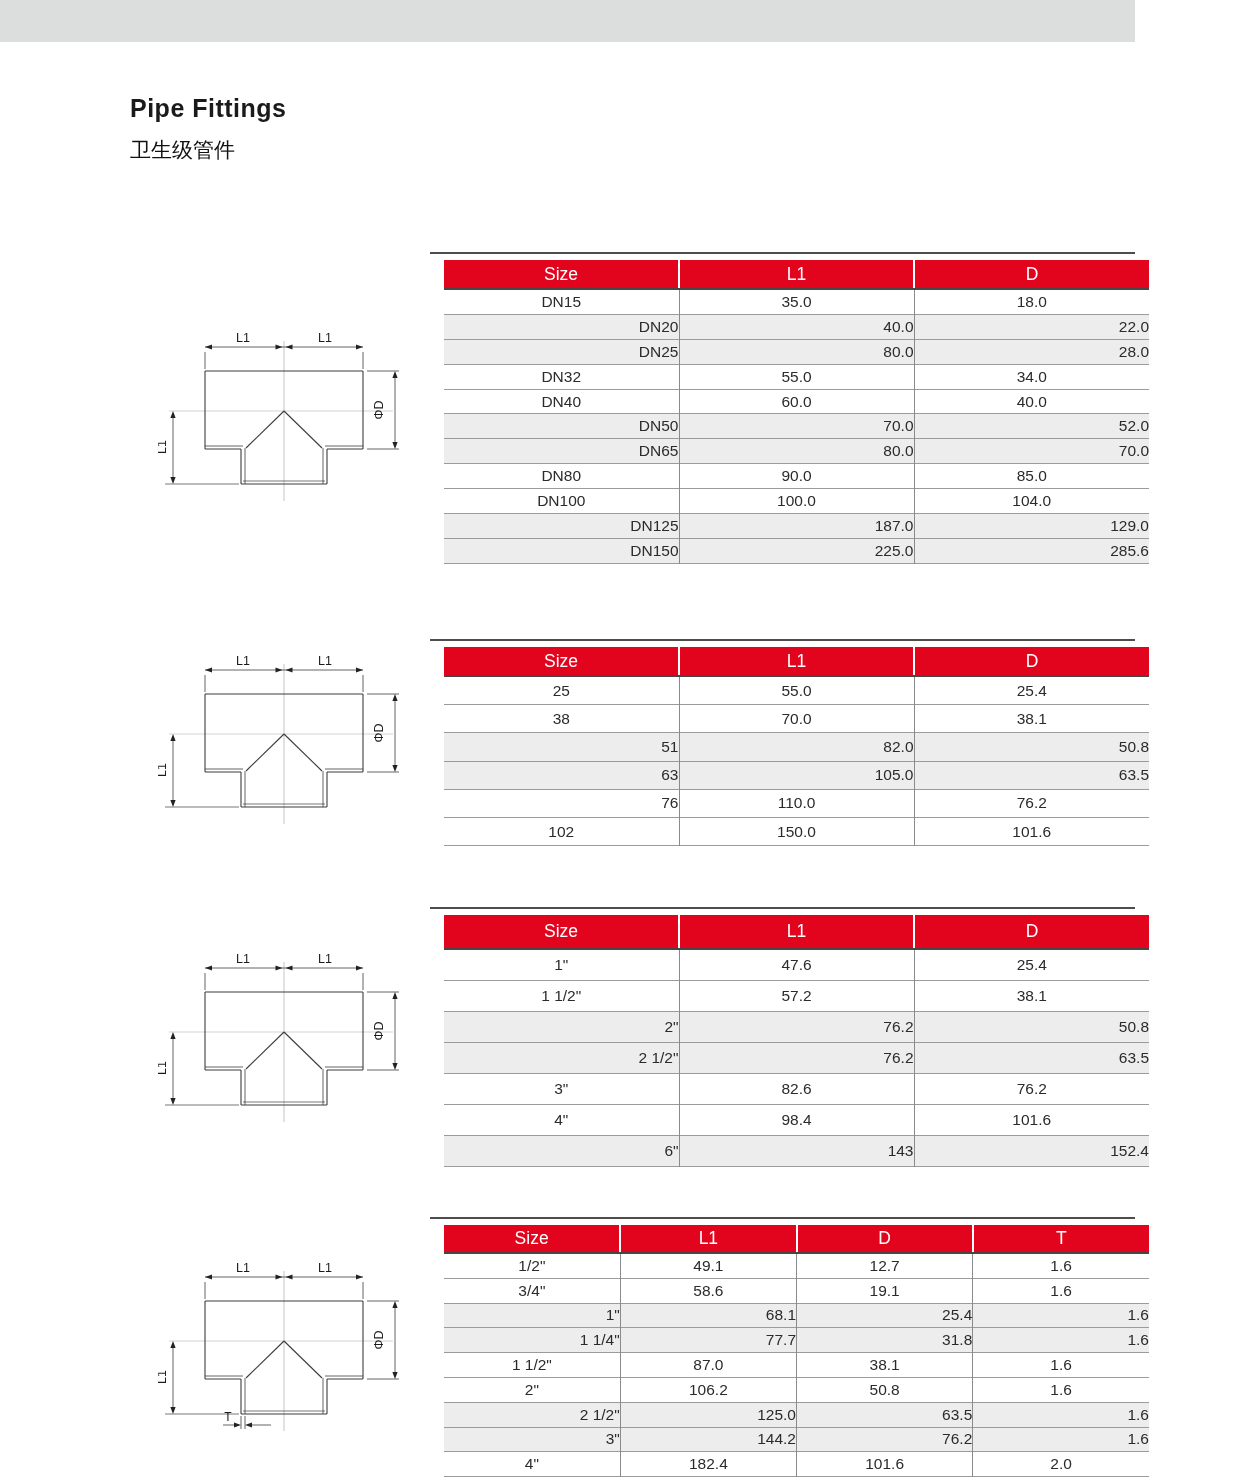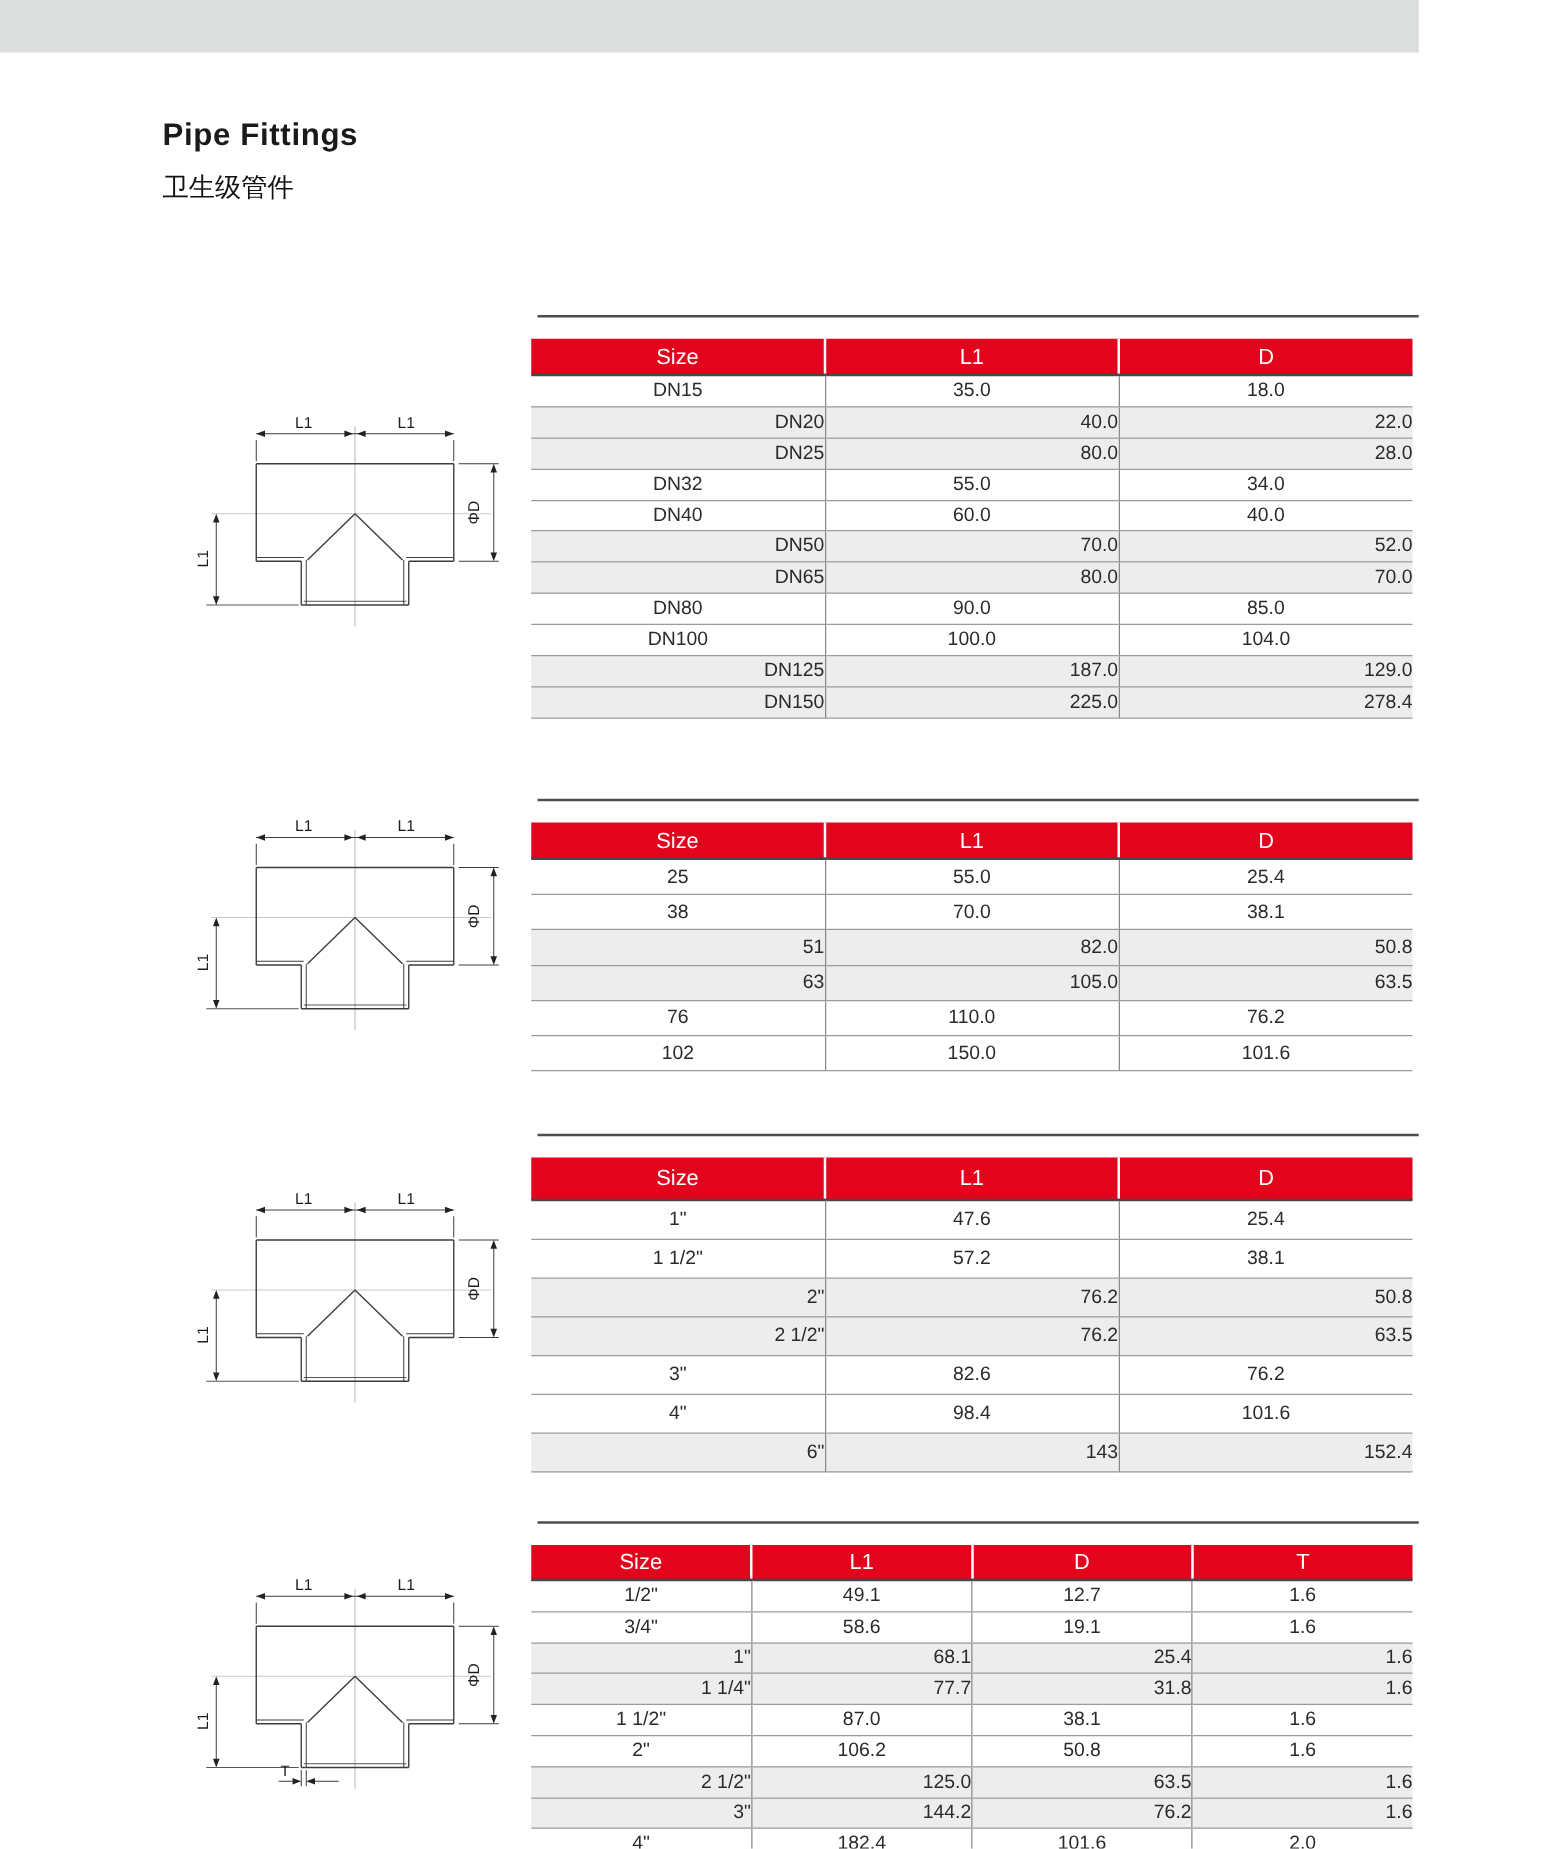--- a/index.html
+++ b/index.html
@@ -18,21 +18,21 @@
   .section-title{
     position:absolute;left:430px;width:705px;height:28px;line-height:28px;
     display:flex;justify-content:space-between;align-items:baseline;
     font-size:20px;color:#1a1a1a;white-space:nowrap;
   }
   .title-en{margin-left:26px;}
   .title-no{font-weight:bold;font-size:20px;color:#111;}
   .table-top-rule{
     position:absolute;left:430px;width:705px;height:2px;background:#4d4d4d;
   }
-  .tbl-wrap{position:absolute;left:425px;width:705px;margin-top:11px;}
+  .tbl-wrap{position:absolute;left:444px;width:705px;}
   table.spec{width:100%;border-collapse:collapse;table-layout:fixed;}
   table.spec th{
     color:#fff;font-weight:normal;font-size:17.5px;text-align:center;vertical-align:middle;
     border-left:2px solid #ffffff;border-bottom:2px solid #474747;padding:0;
   }
   table.spec th:first-child{border-left:none;}
   table.spec td{
     font-size:15.5px;color:#2b2b2b;text-align:center;vertical-align:middle;padding:0;
     border-left:1px solid #8a8a8a;border-top:1px solid #9b9b9b;
   }
@@ -111,21 +111,21 @@
                 <td style="height: 23.9px;">104.0</td>
               </tr>
               <tr class="alt">
                 <td style="height: 23.9px;">DN125</td>
                 <td style="height: 23.9px;">187.0</td>
                 <td style="height: 23.9px;">129.0</td>
               </tr>
               <tr class="alt">
                 <td style="height: 23.9px;">DN150</td>
                 <td style="height: 23.9px;">225.0</td>
-                <td style="height: 23.9px;">278.4</td>
+                <td style="height: 23.9px;">285.6</td>
               </tr>
             </tbody>
           </table>
         </div>
         <svg class="drawing" viewBox="0 0 250 182" xmlns="http://www.w3.org/2000/svg" style="top: 329px;">
           <line x1="125" y1="12" x2="125" y2="172" stroke="#9e9e9e" stroke-width="0.6"></line>
           <line x1="10" y1="82" x2="234" y2="82" stroke="#b5b5b5" stroke-width="0.6"></line>
           <line x1="46" y1="18" x2="204" y2="18" stroke="#3c3c3c" stroke-width="0.8"></line>
           <polygon points="46,18 53,15.4 53,20.6" fill="#222"></polygon>
           <polygon points="123.5,18 116.5,15.4 116.5,20.6" fill="#222"></polygon>
@@ -193,21 +193,21 @@
                 <td style="height: 27.2px;">51</td>
                 <td style="height: 27.2px;">82.0</td>
                 <td style="height: 27.2px;">50.8</td>
               </tr>
               <tr class="alt">
                 <td style="height: 27.2px;">63</td>
                 <td style="height: 27.2px;">105.0</td>
                 <td style="height: 27.2px;">63.5</td>
               </tr>
               <tr>
-                <td style="height: 27.2px;">76</td>
+                <td style="height: 27.2px; text-align: right;">76</td>
                 <td style="height: 27.2px;">110.0</td>
                 <td style="height: 27.2px;">76.2</td>
               </tr>
               <tr>
                 <td style="height: 27.2px;">102</td>
                 <td style="height: 27.2px;">150.0</td>
                 <td style="height: 27.2px;">101.6</td>
               </tr>
             </tbody>
           </table>

